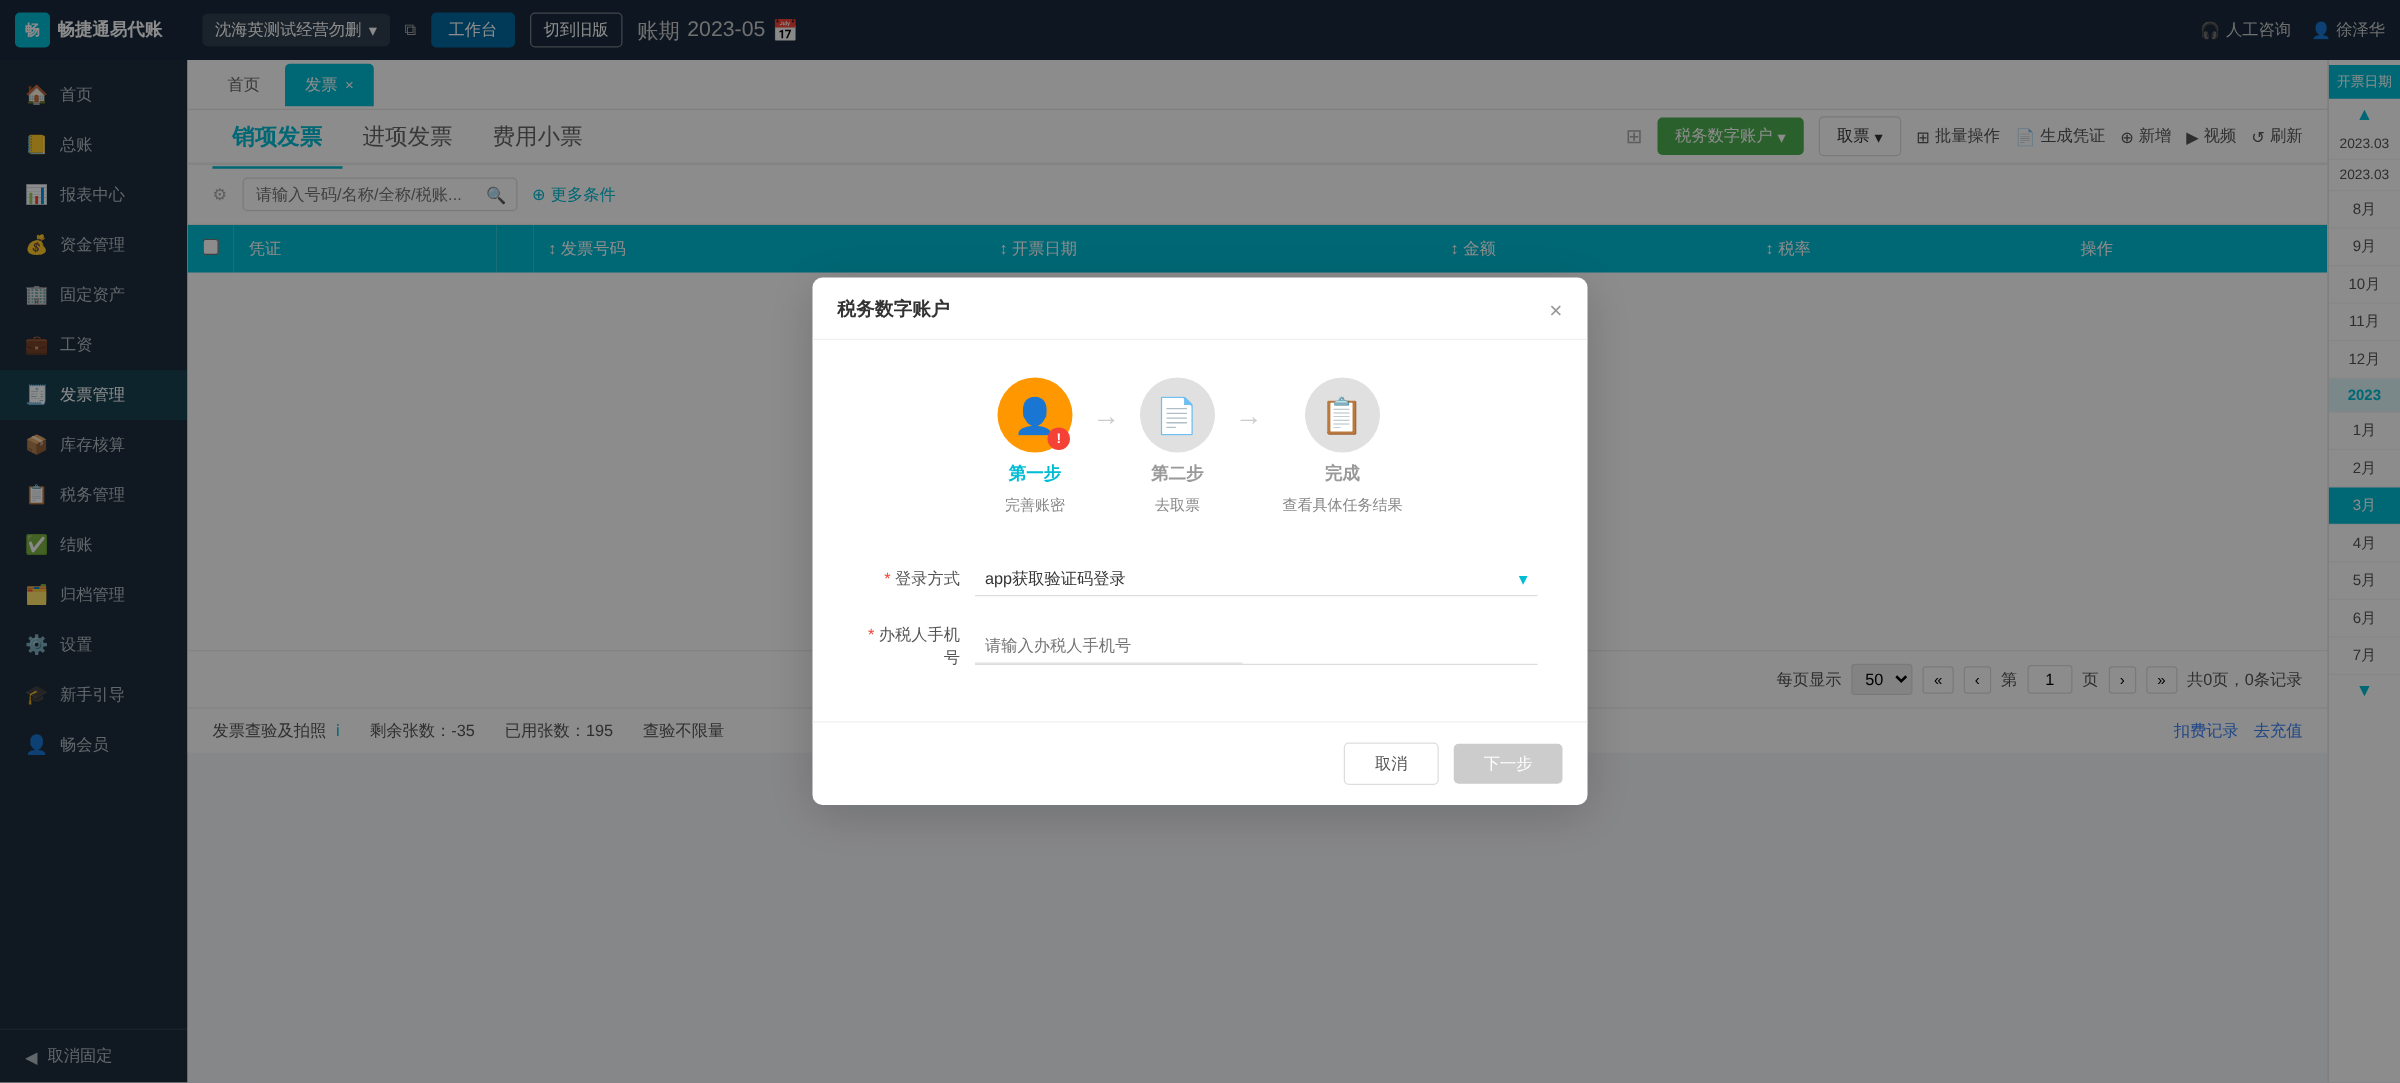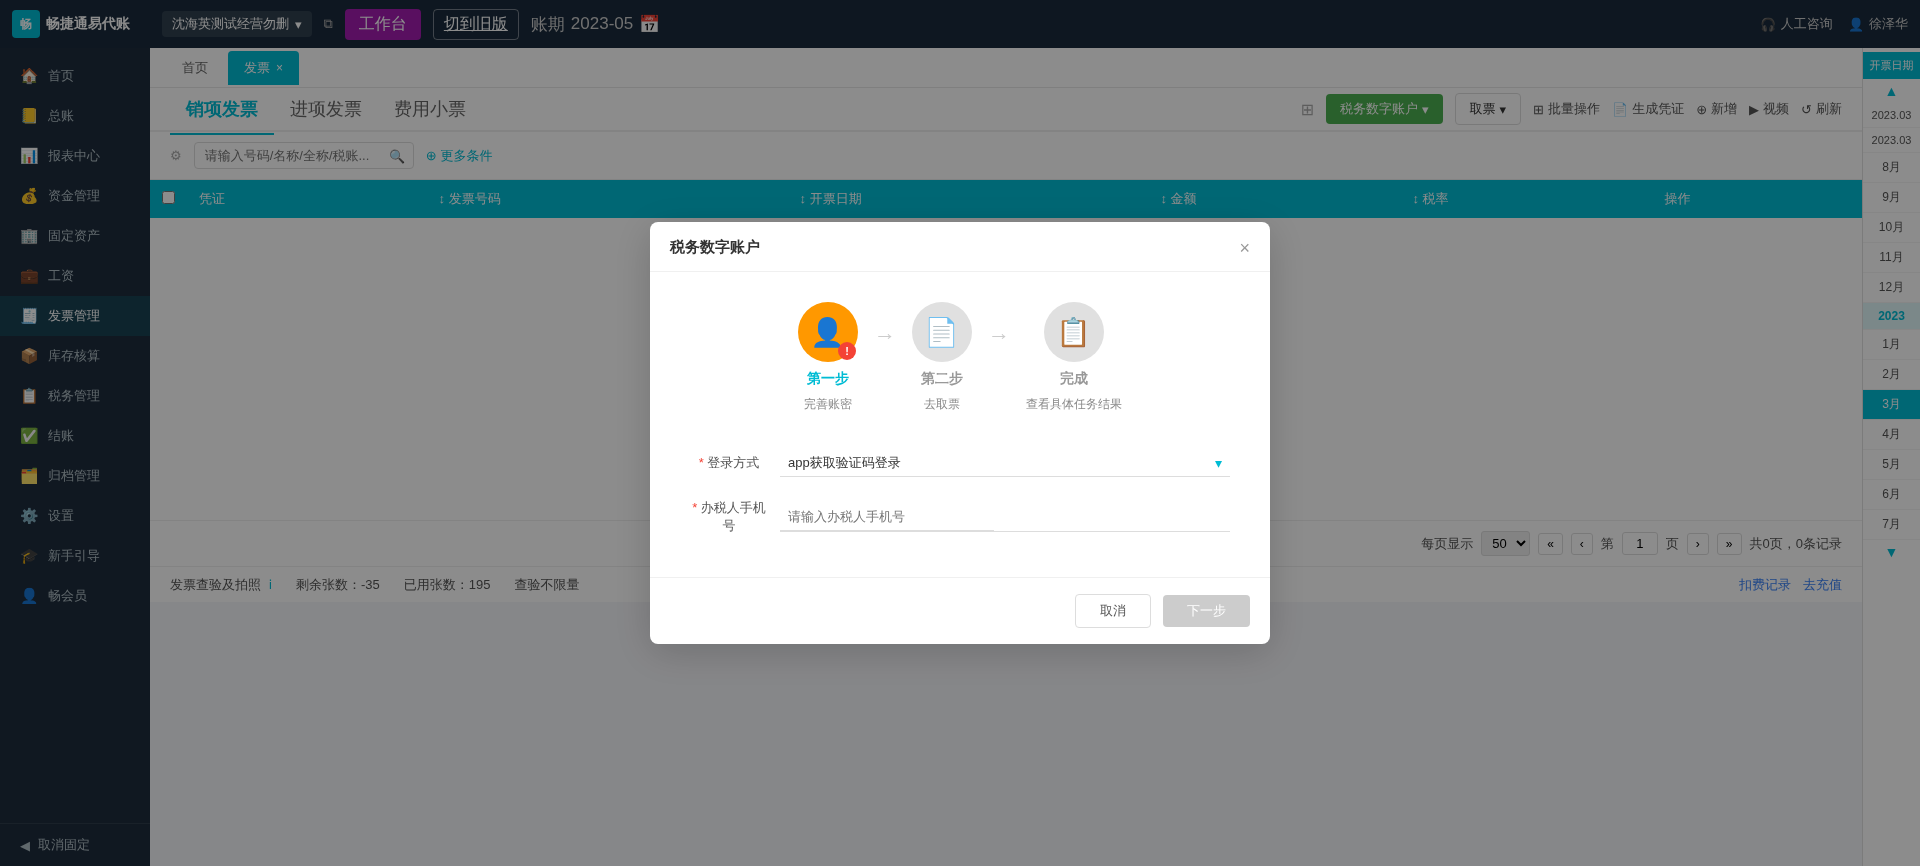--- a/index.html
+++ b/index.html
@@ -33,37 +33,36 @@
     .company-selector {
       display: flex; align-items: center; gap: 6px;
       background: rgba(255,255,255,0.1);
       border-radius: 4px;
       padding: 4px 10px;
       color: #fff;
       cursor: pointer;
       margin-left: 20px;
     }
     .workspace-btn {
-      background: #a21caf;
+      background: #0369a1;
       color: #fff;
       border: none;
       border-radius: 4px;
       padding: 5px 14px;
       cursor: pointer;
-      font-size: 16px;
+      font-size: 13px;
     }
     .switch-old-btn {
       background: transparent;
       color: #fff;
       border: 1px solid rgba(255,255,255,0.4);
       border-radius: 4px;
       padding: 4px 10px;
       cursor: pointer;
-      font-size: 16px;
-      text-decoration: underline;
+      font-size: 13px;
     }
     .period-info {
       color: #ccc;
       font-size: 17px;
       display: flex; align-items: center; gap: 6px;
     }
     .header-right {
       margin-left: auto;
       display: flex; align-items: center; gap: 16px;
       color: #ccc;
@@ -397,21 +396,21 @@
     }
 
     
     .form-row {
       display: flex;
       align-items: center;
       margin-bottom: 22px;
     }
     .form-label {
       width: 90px;
-      text-align: center;
+      text-align: right;
       color: #555;
       font-size: 13px;
       flex-shrink: 0;
       padding-right: 12px;
     }
     .form-label .required { color: #f44336; }
     .form-control {
       flex: 1;
       border: none;
       border-bottom: 1px solid #ddd;

